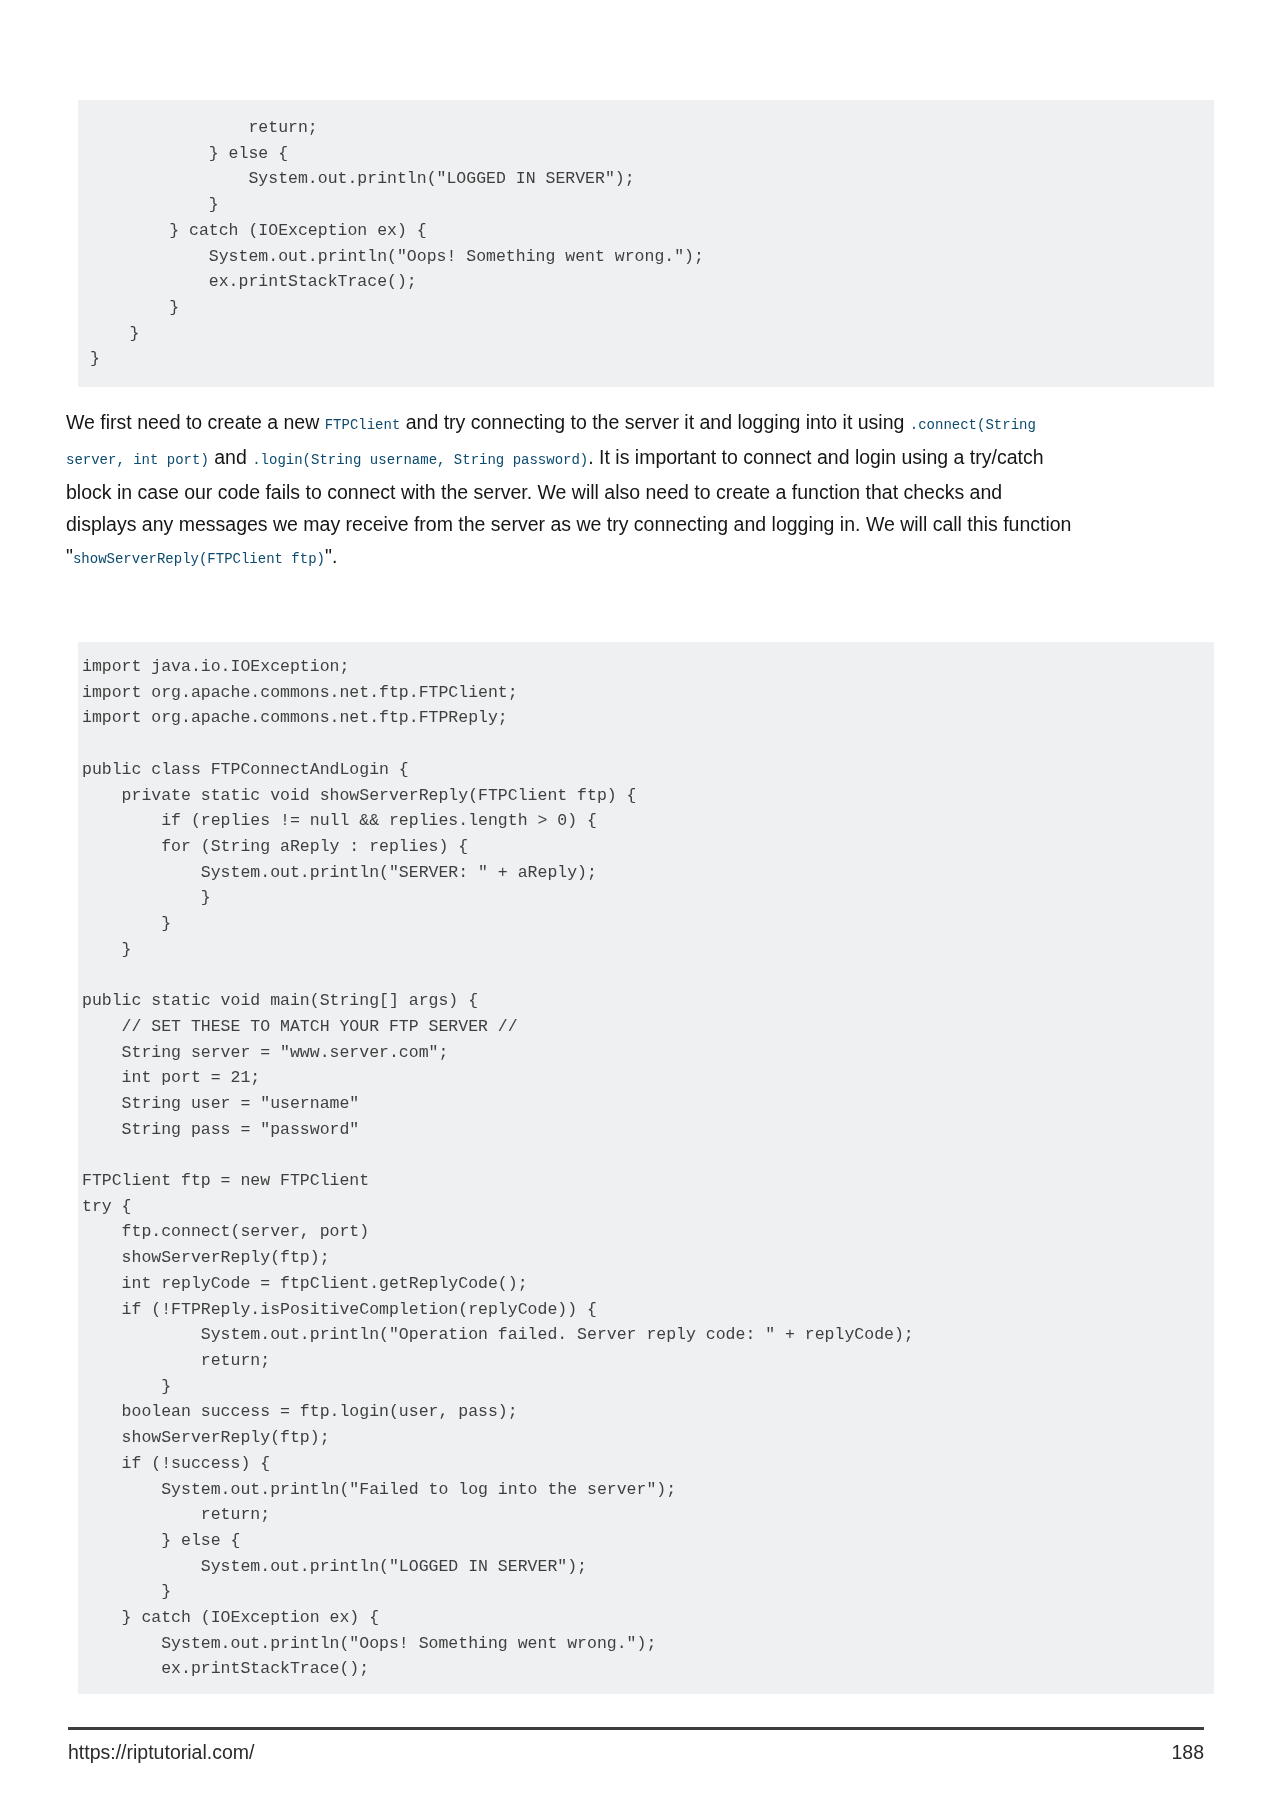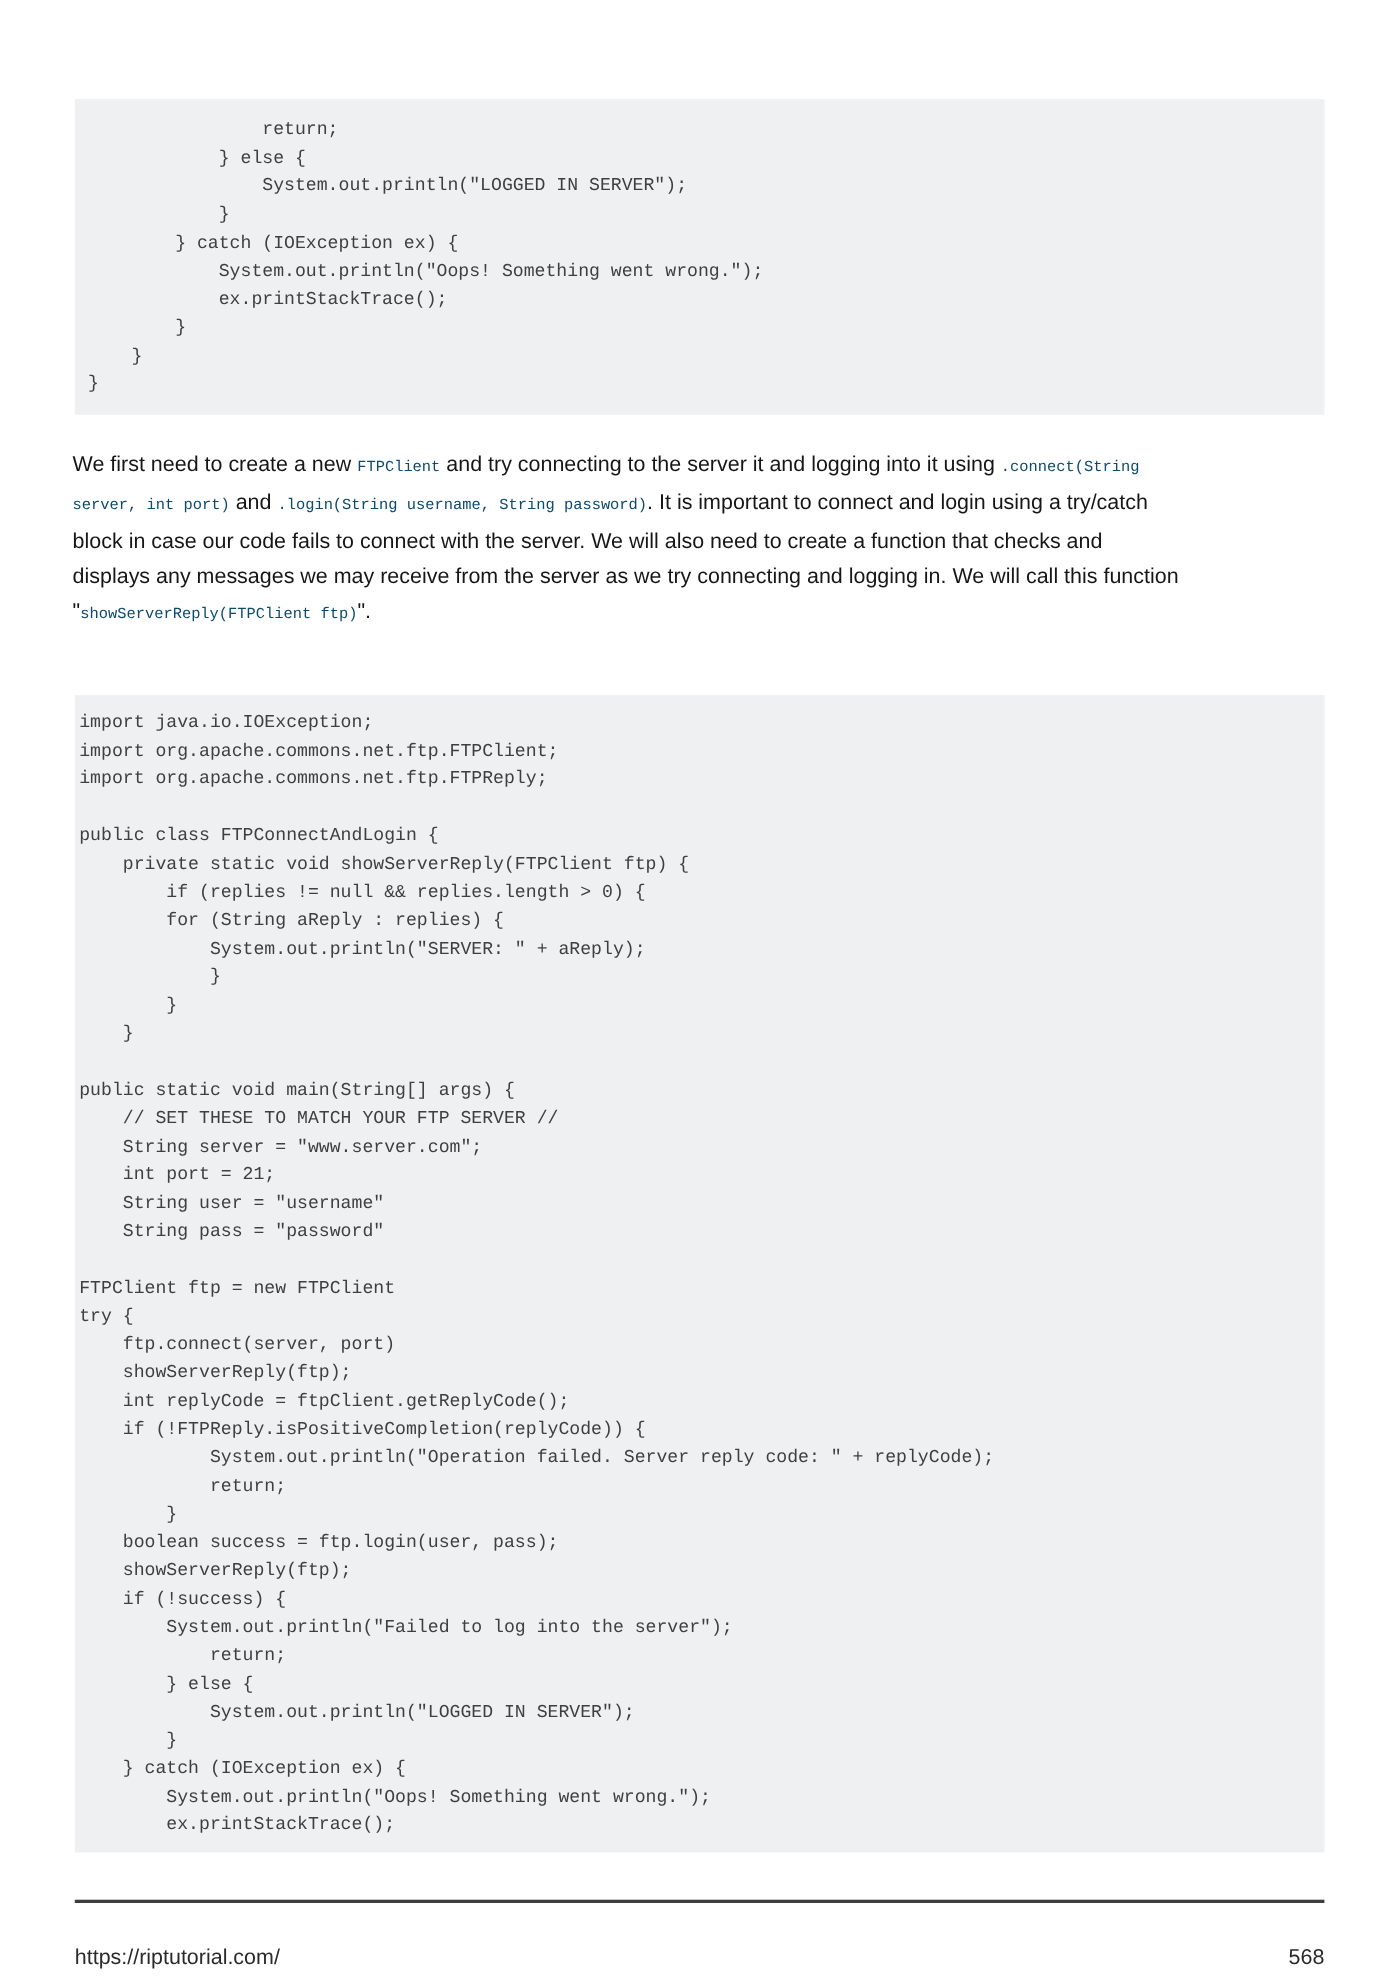--- a/index.html
+++ b/index.html
@@ -14,21 +14,21 @@
   .code-block {
     position: absolute;
     left: 68px;
     width: 1136px;
     background: #eef0f1;
     color: #3f3f3f;
     font-family: "Liberation Mono", "DejaVu Sans Mono", monospace;
     font-size: 16.5px;
     line-height: 25.7px;
     white-space: pre;
-    margin: 0;
+    margin: 10px;
     box-sizing: border-box;
     overflow: hidden;
   }
   #code-top  { top: 90px;  padding: 15px 12px; }
   #code-main { top: 632px; padding: 12px 4px; }
   .body-para {
     position: absolute;
     left: 66px;
     top: 406px;
     width: 1010px;
@@ -53,21 +53,20 @@
   .footer-row {
     position: absolute;
     left: 68px;
     top: 1741px;
     width: 1136px;
     display: flex;
     justify-content: space-between;
     align-items: flex-start;
     font-size: 19.5px;
     color: #2a2a2a;
-    margin-top: 27px;
   }
   .footer-url { text-decoration: none; color: #2a2a2a; cursor: pointer; }
 </style>
 </head>
 <body>
 
 <div>
 
   <pre id="code-top" class="code-block">                return;
             } else {
@@ -120,16 +119,16 @@
             System.out.println("LOGGED IN SERVER");
         }
     } catch (IOException ex) {
         System.out.println("Oops! Something went wrong.");
         ex.printStackTrace();</pre>
 
   <div class="footer-rule"></div>
 
   <div class="footer-row">
     <span class="footer-url">https://riptutorial.com/</span>
-    <span class="footer-page">568</span>
+    <span class="footer-page">188</span>
   </div>
 
 </div>
 
 </body></html>

